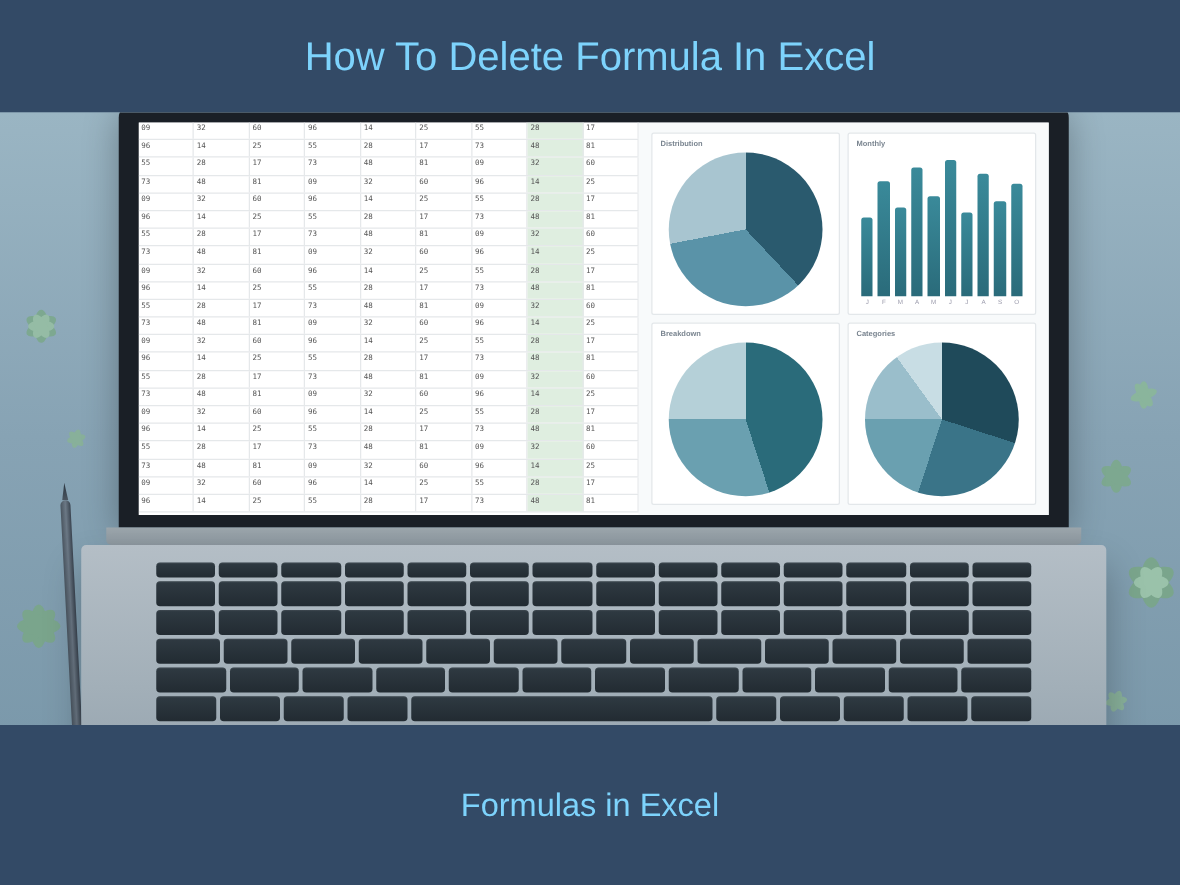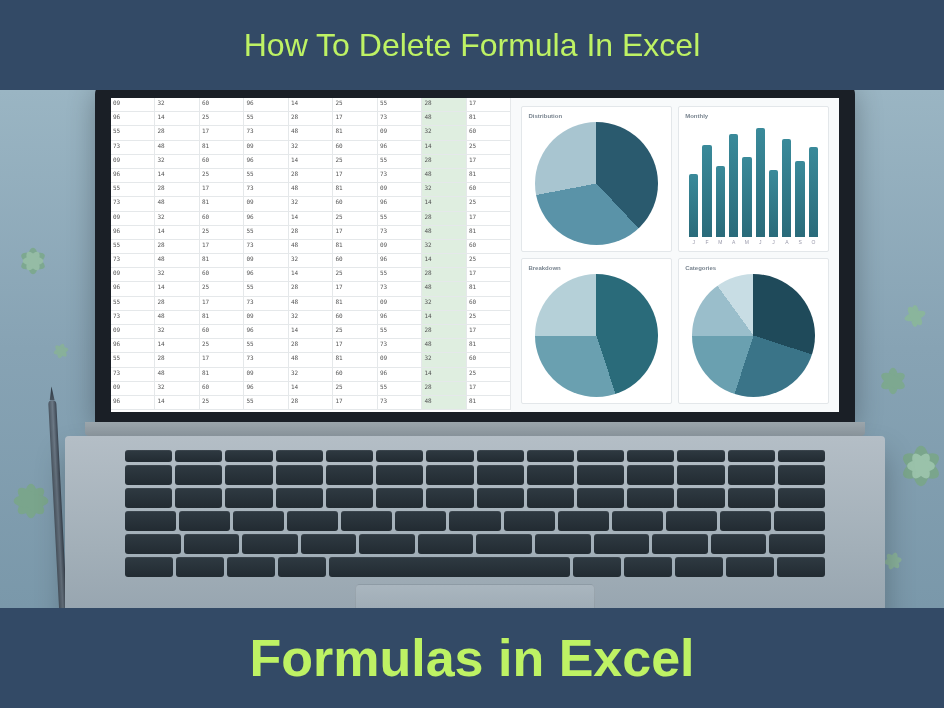--- a/index.html
+++ b/index.html
@@ -6,35 +6,35 @@
   body {
     width: 944px;
     height: 708px;
     font-family: -apple-system, BlinkMacSystemFont, "Segoe UI", sans-serif;
     overflow: hidden;
     position: relative;
     background: #8fa8b8;
   }
   .banner {
     background: #334a66;
-    color: #bef264;
+    color: #7dd3fc;
     display: flex;
     align-items: center;
     justify-content: center;
     width: 100%;
   }
   .banner-top {
     height: 90px;
     font-size: 32px;
     font-weight: 500;
   }
   .banner-bottom {
-    height: 100px;
-    font-size: 52px;
-    font-weight: 700;
+    height: 128px;
+    font-size: 26px;
+    font-weight: 400;
     position: absolute;
     bottom: 0;
     left: 0;
   }
   .scene {
     position: absolute;
     top: 90px;
     left: 0;
     width: 944px;
     height: 518px;

